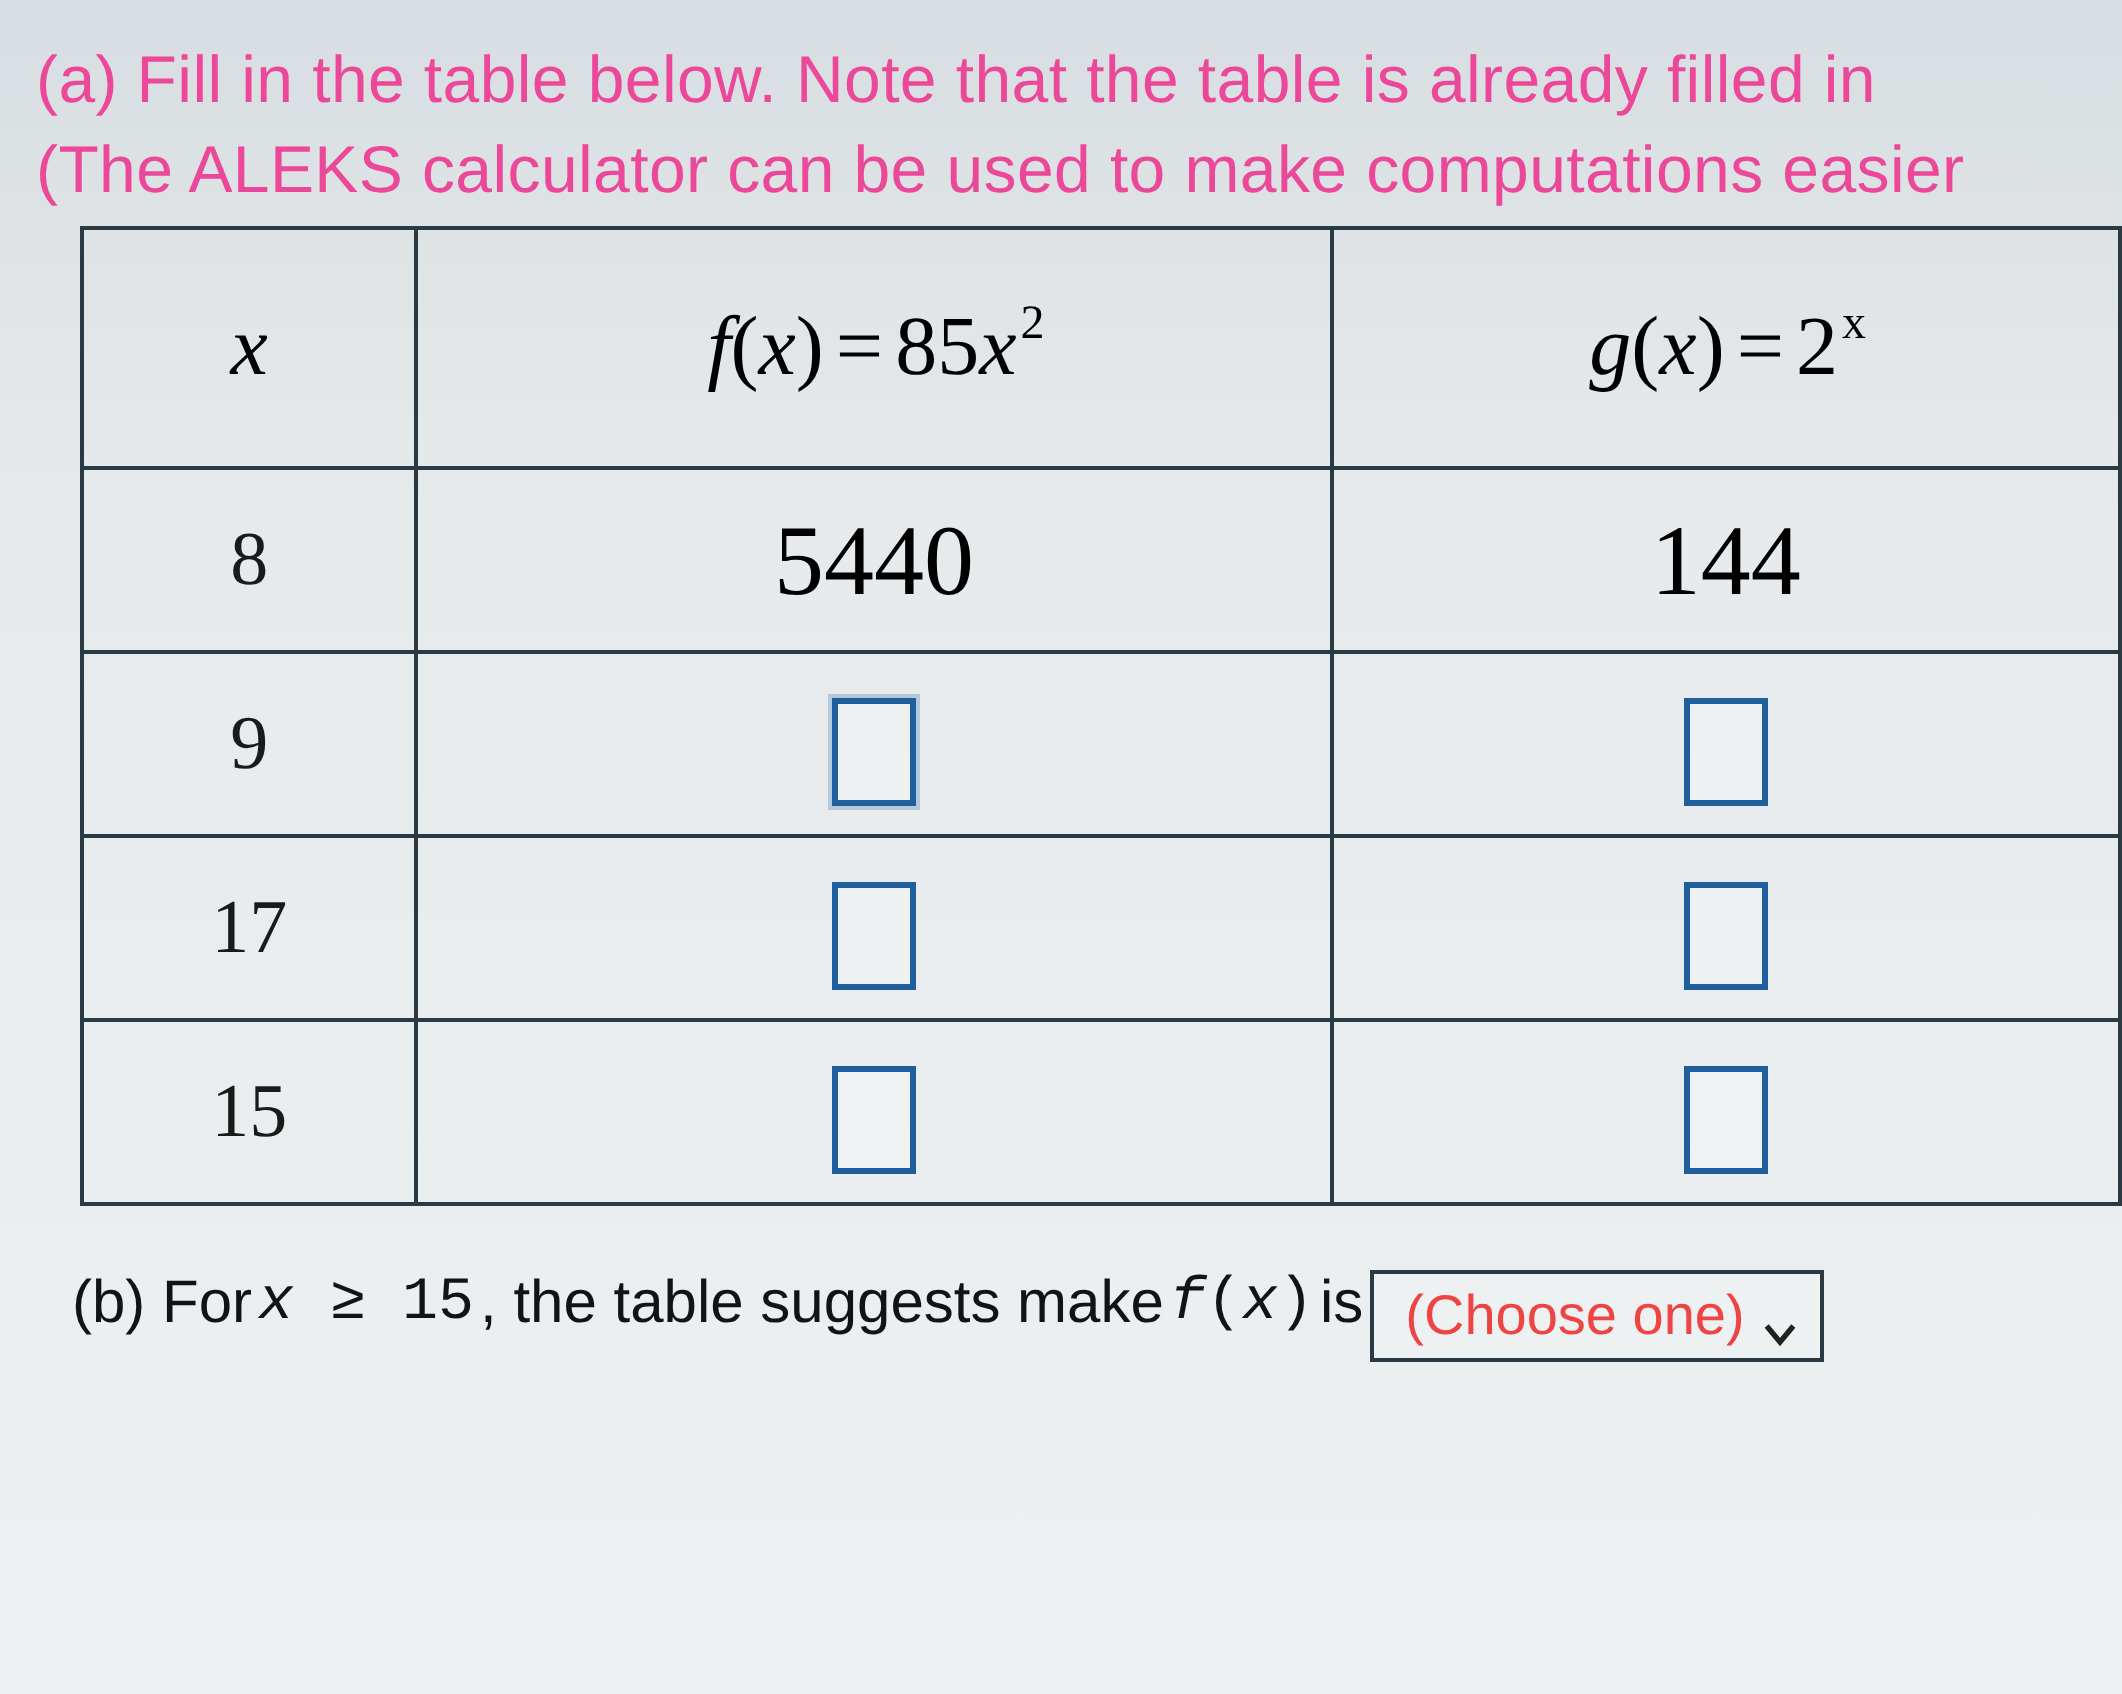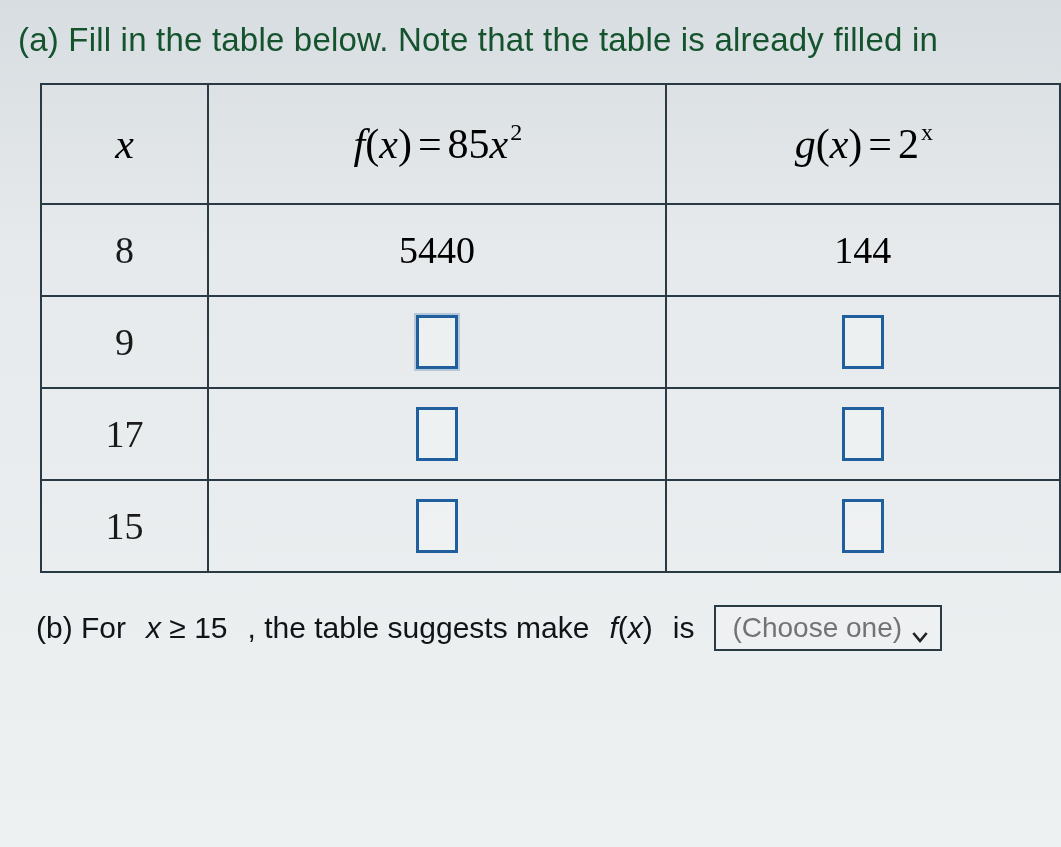--- a/index.html
+++ b/index.html
@@ -11,23 +11,23 @@
     background: linear-gradient(180deg, #d8dde1 0%, #e6eaec 30%, #eef1f2 100%);
     color: #1a1a1a;
   }
   .page {
     padding: 18px 0 0 18px;
     width: 100%; height: 100%;
   }
   .prompt {
     font-size: 33px;
     line-height: 1.35;
-    color: #14532d;
+    color: #ec4899;
     padding-right: 3px;
-    margin-bottom: 20px;
+    margin-bottom: 6px;
     letter-spacing: 0.2px;
   }
   .table-wrap { padding-left: 22px; }
   table.ftable {
     border-collapse: collapse;
     background: transparent;
   }
   table.ftable th, table.ftable td {
     border: 2px solid #2a3a45;
     text-align: center;
@@ -45,21 +45,21 @@
   .col-f { width: 464px; }
   .col-g { width: 400px; }
   .row-data { height: 92px; }
   .xcell {
     font-family: "Times New Roman", serif;
     font-size: 38px;
     color: #1a1a1a;
   }
   .valcell {
     font-family: "Times New Roman", serif;
-    font-size: 38px;
+    font-size: 50px;
     color: #000;
   }
   .input-box {
     display: inline-block;
     width: 42px; height: 54px;
     border: 3px solid #1f5f9e;
     background: rgba(255,255,255,0.25);
     vertical-align: middle;
     cursor: text;
   }
@@ -73,50 +73,50 @@
   .sup { font-size: 24px; position: relative; top: -18px; left: 2px; font-style: normal; }
   .eq { font-style: normal; padding: 0 6px; }
 
   .partb {
     margin-top: 32px;
     padding-left: 18px;
     font-size: 30px;
     font-family: "Segoe UI", Arial, sans-serif;
     color: #111417;
     display: flex;
-    align-items: center;
-    gap: 20px;
+    gap: 3px;
     flex-wrap: wrap;
   }
-  .partb .mix { font-family: Liberation Sans, sans-serif; }
+  .partb .mix { font-family: Liberation Mono, monospace; }
   .partb .ital { font-style: italic; }
   .dropdown {
     display: inline-flex;
     align-items: center;
     gap: 10px;
     border: 2px solid #2a3a45;
     padding: 4px 12px 4px 16px;
     font-size: 28px;
-    color: #737373;
+    color: #ef4444;
     background: rgba(255,255,255,0.15);
     cursor: pointer;
     height: 46px;
   }
   .chevron {
     width: 16px; height: 16px;
     display: inline-block;
   }
   .chevron svg { width: 100%; height: 100%; }
 </style>
 </head>
 <body>
 
 <div class="page">
   <div class="prompt">
     <span>(a) Fill in the table below. Note that the table is already filled in</span><br>
+    <span>(The ALEKS calculator can be used to make computations easier</span>
   </div>
 
   <div class="table-wrap">
     <table class="ftable">
       <thead>
         <tr>
           <th class="col-x">
             <span class="math fn">x</span>
           </th>
           <th class="col-f">

